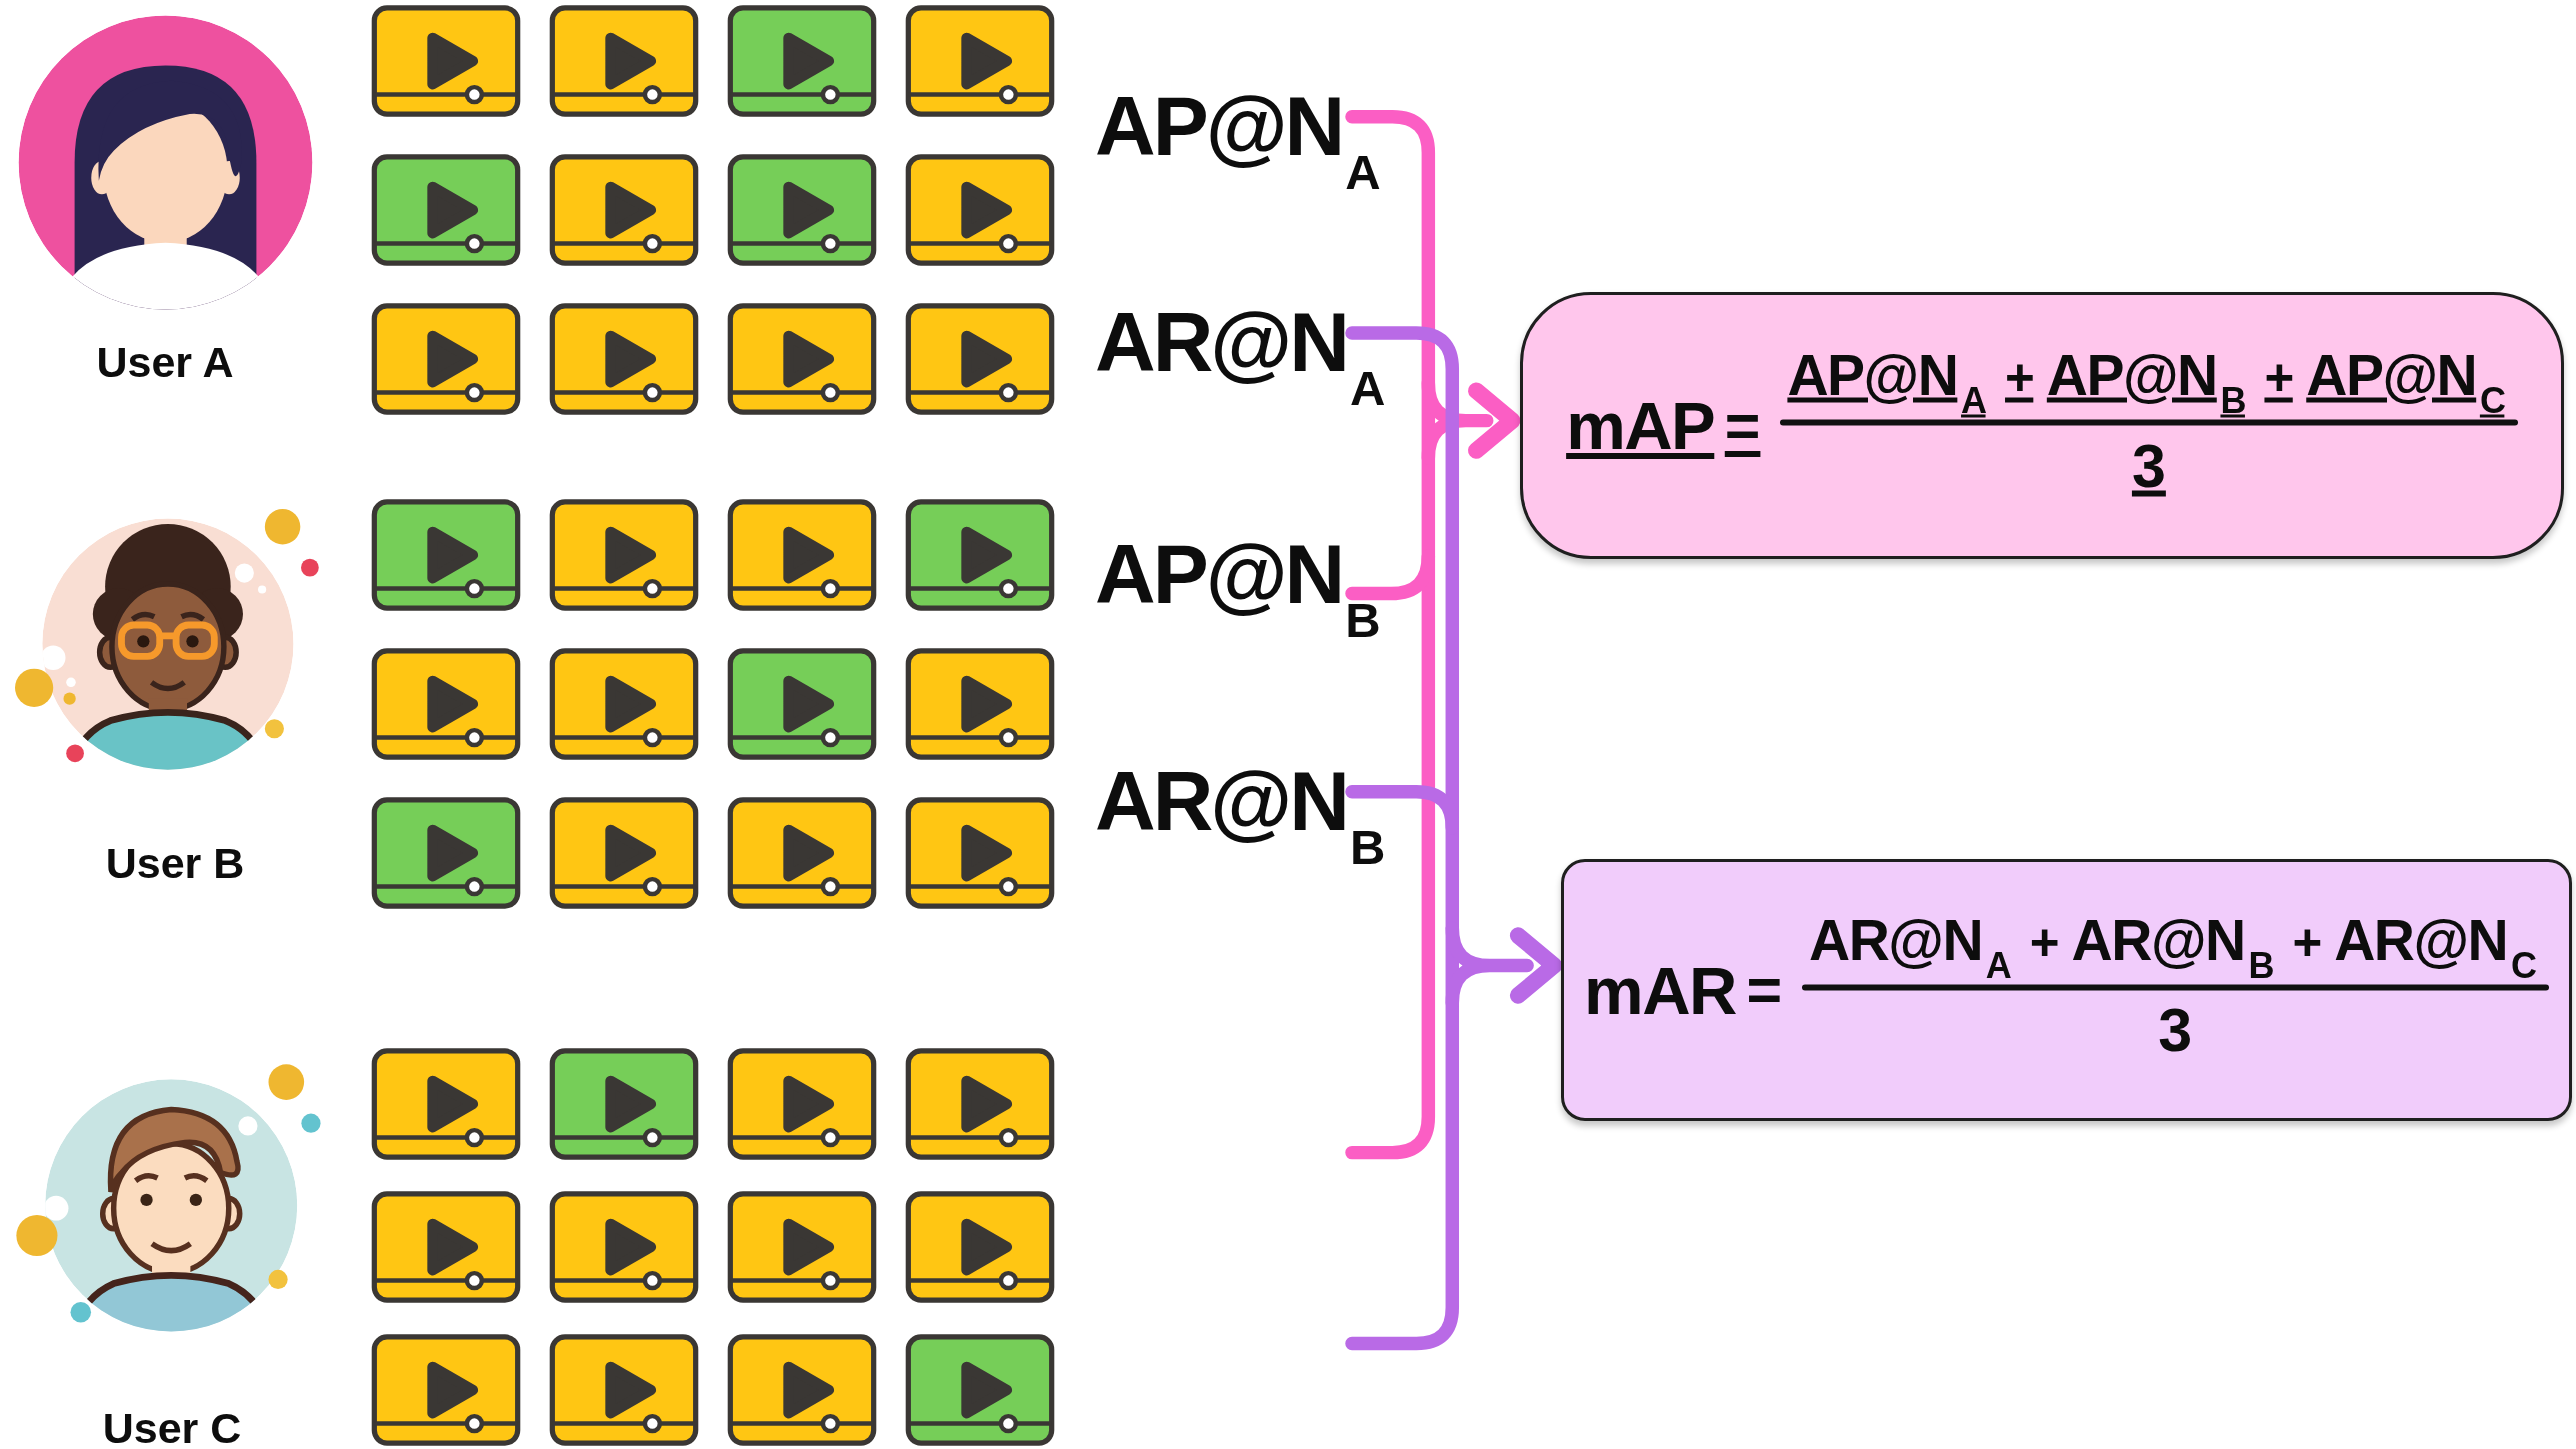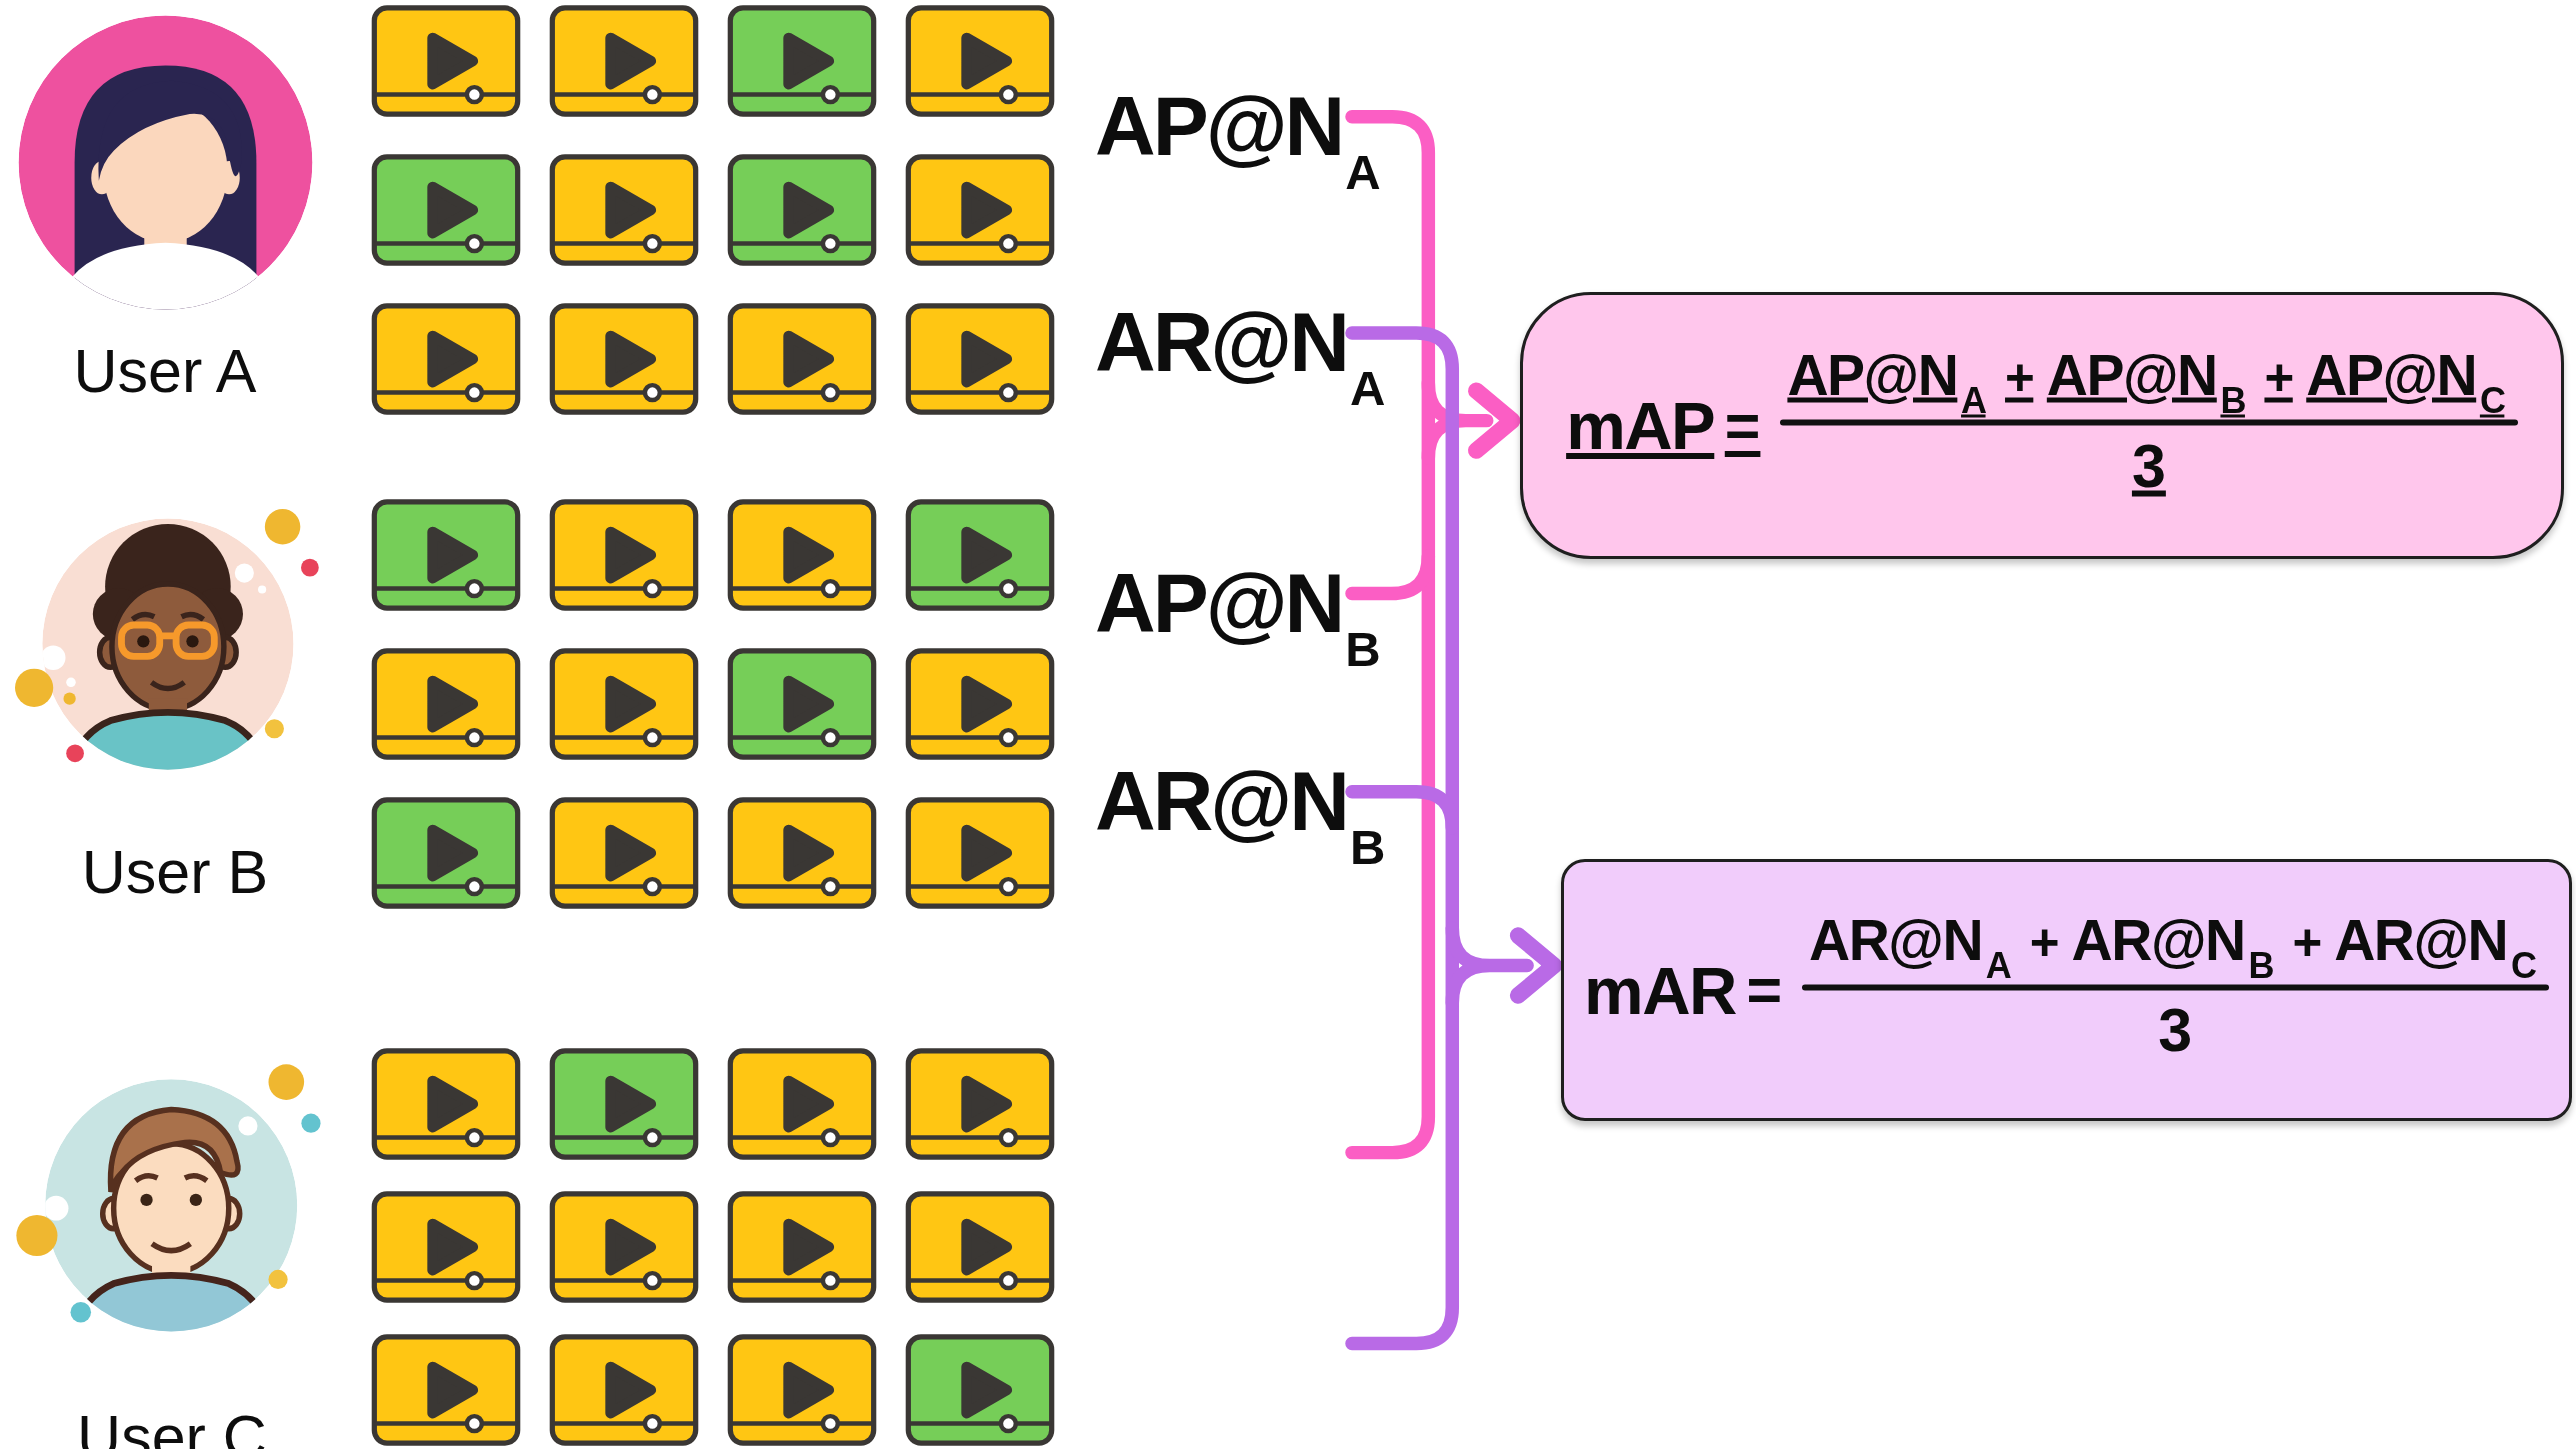--- a/index.html
+++ b/index.html
@@ -13,41 +13,41 @@
   .canvas{
     position:relative; width:2576px; height:1449px; overflow:hidden;
     background:var(--background);
     font-family:"Liberation Sans", sans-serif; color:var(--text);
   }
   
   .avatar{position:absolute;}
   #avatar-a{left:13.5px; top:10.5px; width:303px; height:303px;}
   #avatar-b{left:15px; top:483px; width:314px; height:314px;}
   #avatar-c{left:15px; top:1041px; width:322px; height:322px;}
-  .ulabel{position:absolute; font-size:61px; font-weight:400; text-align:center; line-height:1; white-space:nowrap;}
+  .ulabel{position:absolute; font-size:43px; font-weight:700; text-align:center; line-height:1; white-space:nowrap;}
   #ulabel-a{left:18px;  top:341px;  width:294px;}
   #ulabel-b{left:49px;  top:842px; width:252px;}
   #ulabel-c{left:43px;  top:1379px; width:258px;margin-top:28px;}
   
   .vgrid{position:absolute; left:371px; display:flex; flex-direction:column; gap:37px;}
   #grid-a{top:4.5px;}
   #grid-b{top:499px;}
   #grid-c{top:1048px; gap:31px;}
   .vrow{display:flex; gap:28px;}
   .tile{width:150px; height:112px; display:block;}
   .t-stroke{stroke:var(--tile_outline); stroke-width:7; }
   .t-play{fill:var(--tile_outline); stroke:var(--tile_outline); stroke-width:14; stroke-linejoin:round;}
   .t-bar{stroke:var(--tile_outline); stroke-width:6;}
   .t-knob{fill:#ffffff; stroke:var(--tile_outline); stroke-width:6;}
   
   .mlabel{position:absolute; left:1095px; font-size:84px; letter-spacing:-3px; font-weight:700; line-height:1; white-space:nowrap;}
   .msub{font-size:49px; letter-spacing:-1.5px; display:inline-block; transform:translateY(34px); margin-left:3px;}
   #mlabel-ap-a{top:84px;}
   #mlabel-ar-a{top:300px;}
-  #mlabel-ap-b{top:561px;}
+  #mlabel-ap-b{top:532px;}
   #mlabel-ar-b{top:759px;}
   #mlabel-ap-c{top:1120px;}
   #mlabel-ar-c{top:1311px;}
   
   #connectors{position:absolute; left:0; top:0; pointer-events:none;}
   .stroke-pink{stroke:var(--pink_line); fill:none; stroke-width:18; stroke-linecap:round;}
   .stroke-purple{stroke:var(--purple_line); fill:none; stroke-width:18; stroke-linecap:round;}
   .arrowhead{fill:none; stroke-width:22; stroke-linecap:round; stroke-linejoin:round;}
   
   .fbox{position:absolute; border:3px solid var(--box_border); border-radius:71px;

